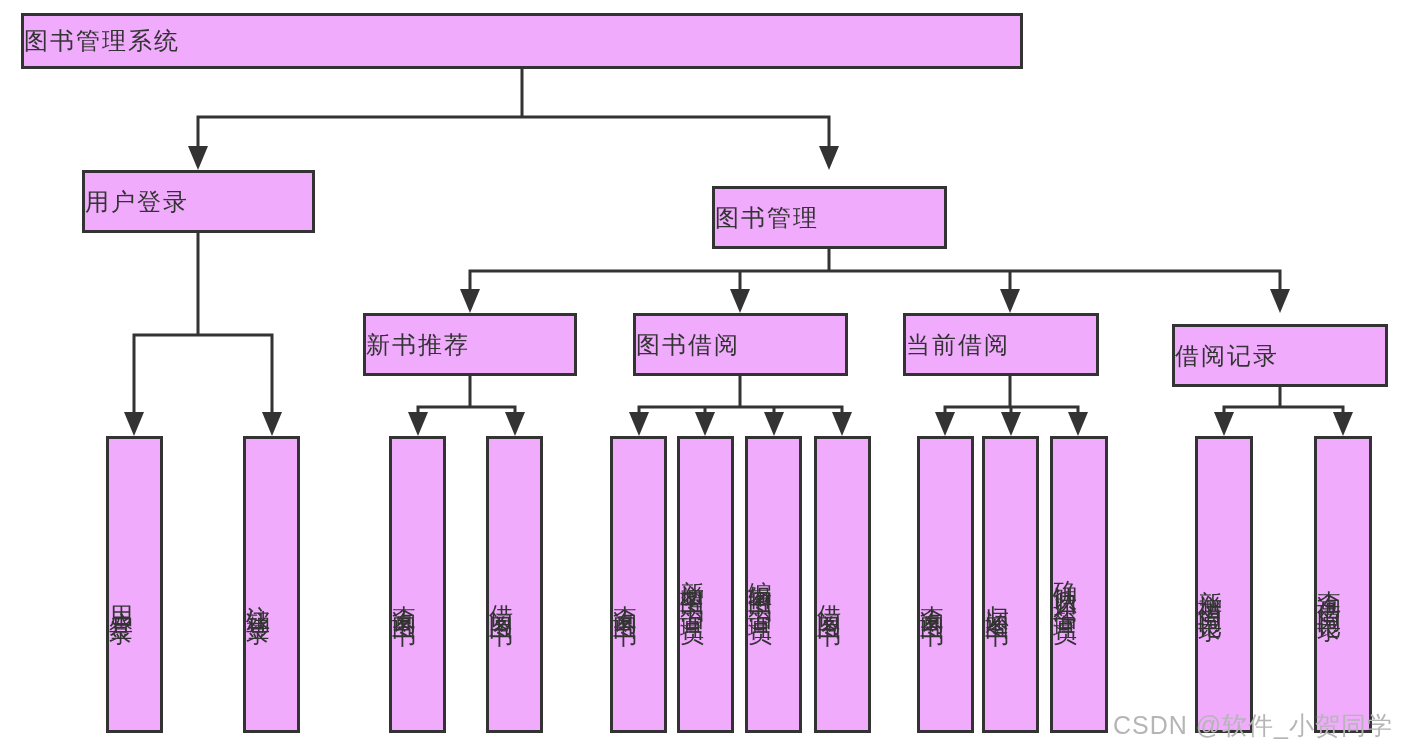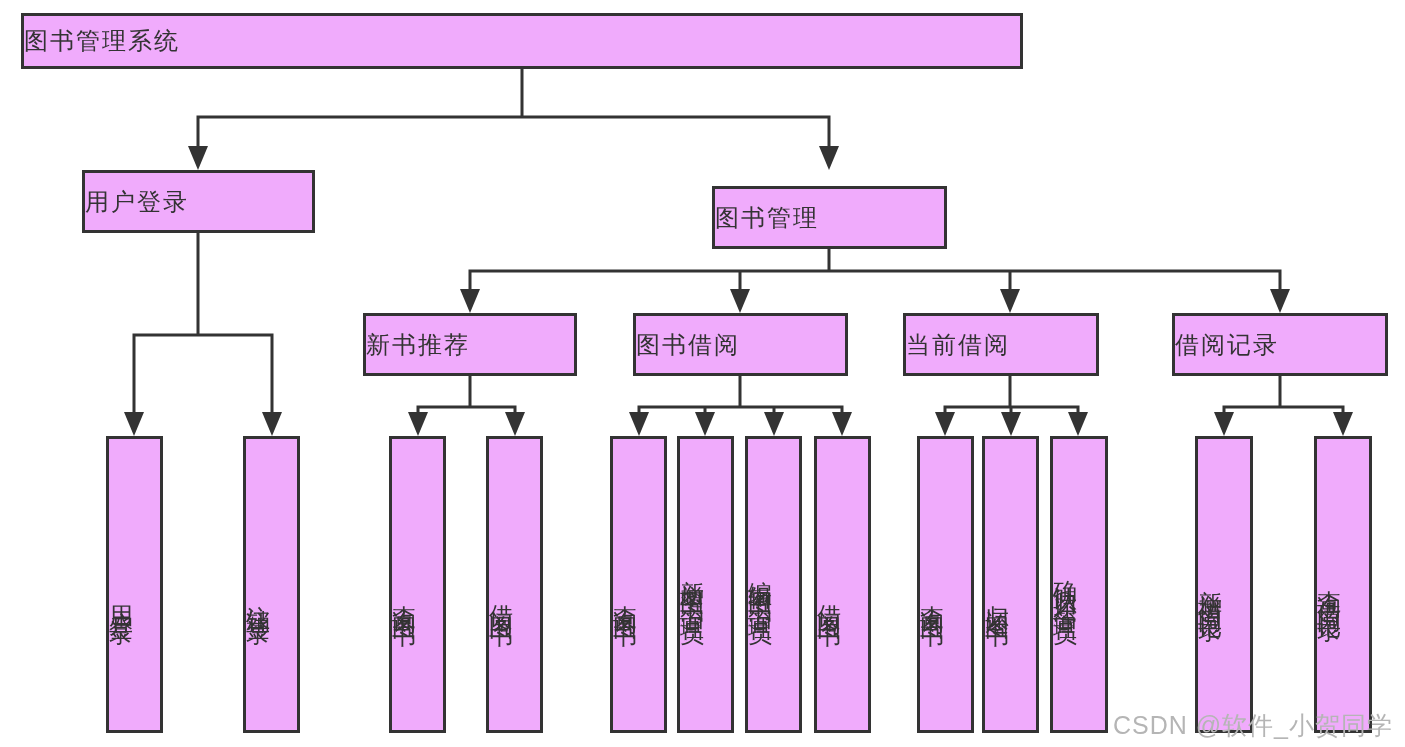--- a/index.html
+++ b/index.html
@@ -33,21 +33,21 @@
   .ls4{letter-spacing:26px;margin-bottom:-26px;}
   .ls6{letter-spacing:8px;margin-bottom:-8px;}
   .ls9{letter-spacing:7px;margin-bottom:-7px;}
   
   .n-root{left:21px;top:13px;width:1002px;height:56px;}
   .n-user{left:82px;top:170px;width:233px;height:63px;}
   .n-mgmt{left:712px;top:186px;width:235px;height:63px;}
   .n-newbook{left:363px;top:313px;width:214px;height:63px;}
   .n-borrow{left:633px;top:313px;width:215px;height:63px;}
   .n-current{left:903px;top:313px;width:196px;height:63px;}
-  .n-records{left:1172px;top:313px;width:216px;height:63px;}
+  .n-records{left:1172px;top:324px;width:216px;height:63px;}
   .leaf{top:436px;height:297px;width:57px;}
   .lf-login{left:106px;}
   .lf-logout{left:243px;}
   .lf-q1{left:389px;}
   .lf-b1{left:486px;}
   .lf-q2{left:610px;}
   .lf-add{left:677px;}
   .lf-edit{left:745px;}
   .lf-b2{left:814px;}
   .lf-q3{left:917px;}

